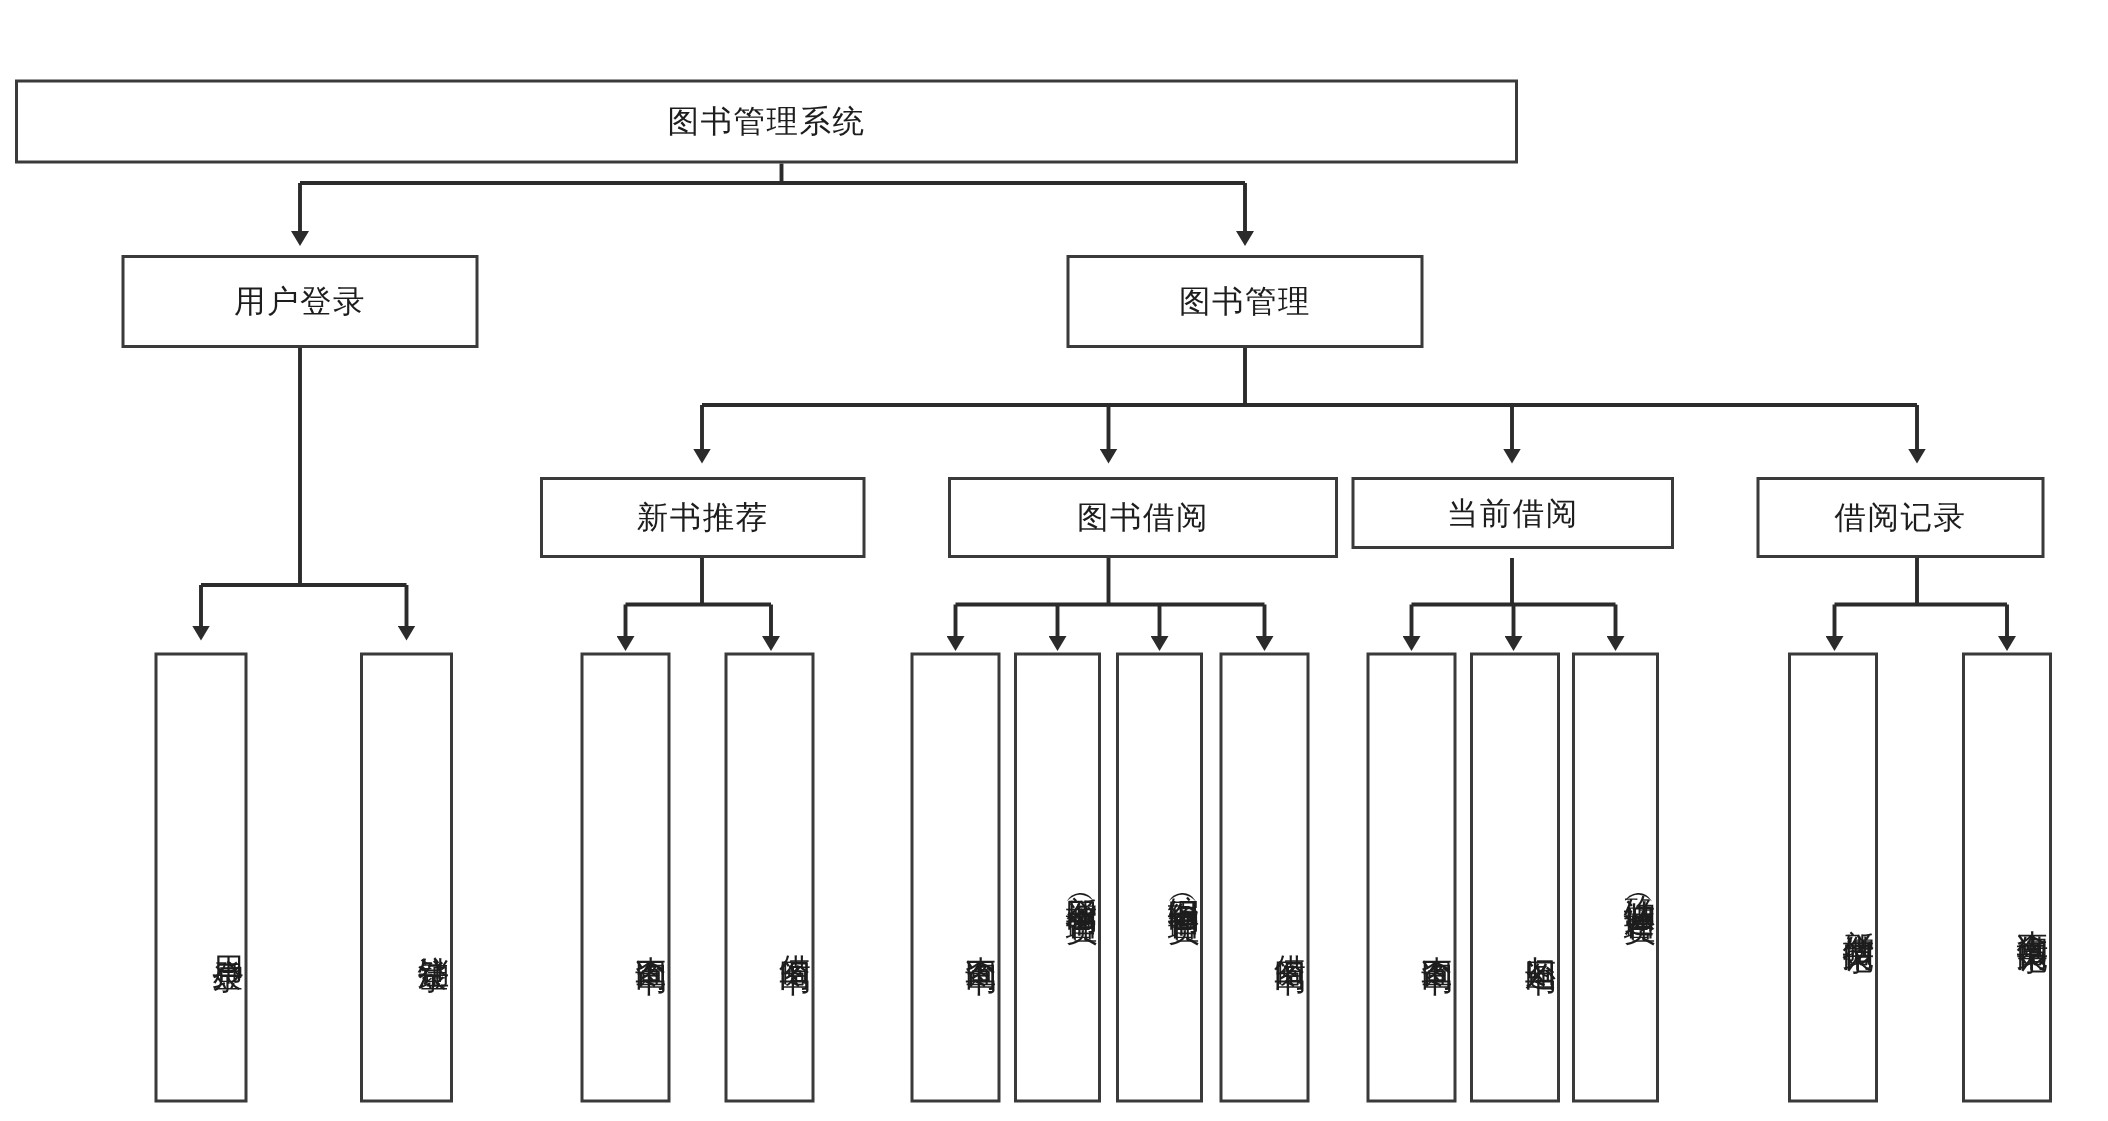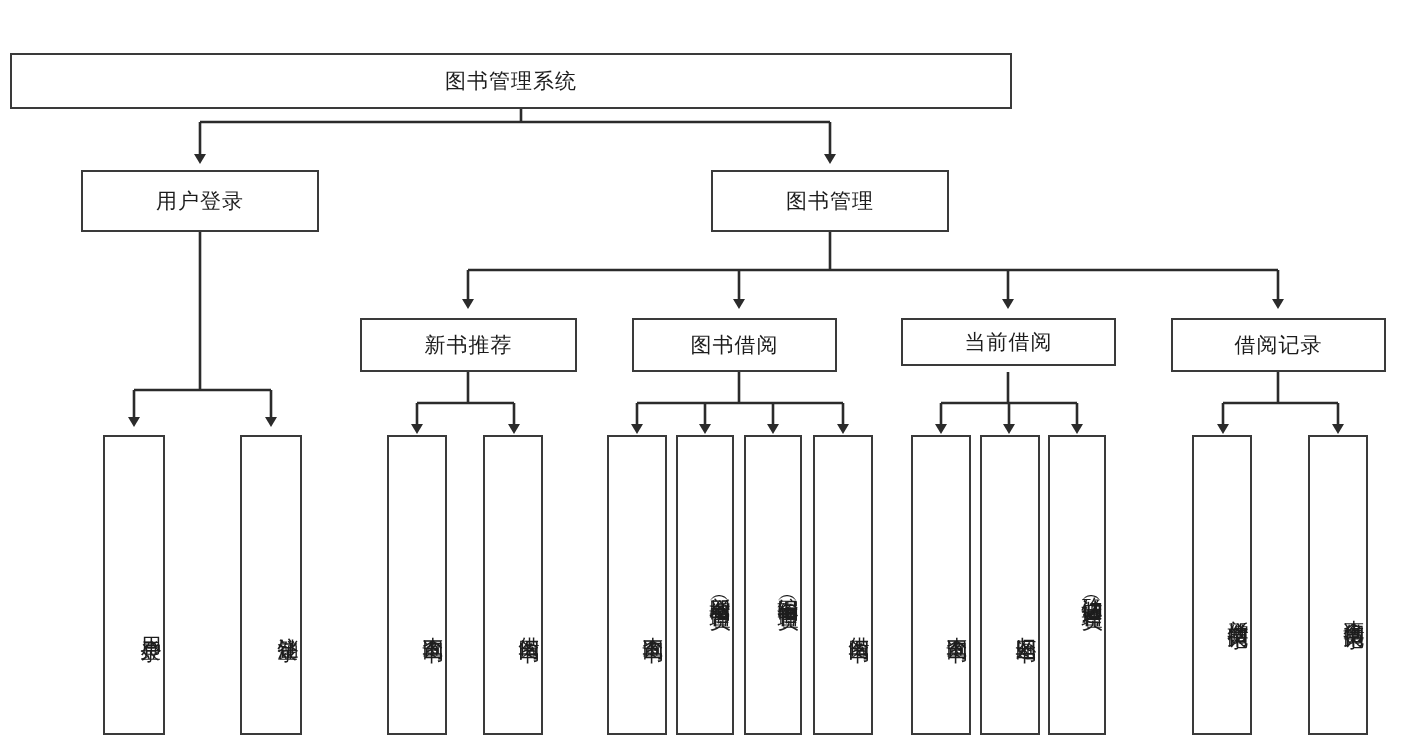--- a/index.html
+++ b/index.html
@@ -127,27 +127,27 @@
   <div class="node horiz" style="left:81px; top:170px; width:238px; height:62px;">
     <span class="node-label">用户登录</span>
   </div>
   <div class="node horiz" style="left:360px; top:318px; width:217px; height:54px;">
     <span class="node-label">新书推荐</span>
   </div>
 
   <div class="node horiz" style="left:711px; top:170px; width:238px; height:62px;">
     <span class="node-label">图书管理</span>
   </div>
-  <div class="node horiz" style="left:632px; top:318px; width:205px; height:54px;">
+  <div class="node horiz" style="left:632px; top:318px; width:260px; height:54px;">
     <span class="node-label">图书借阅</span>
   </div>
   <div class="node horiz" style="left:901px; top:318px; width:215px; height:48px;">
     <span class="node-label">当前借阅</span>
   </div>
-  <div class="node horiz" style="left:1171px; top:318px; width:215px; height:54px;">
+  <div class="node horiz" style="left:1171px; top:318px; width:192px; height:54px;">
     <span class="node-label">借阅记录</span>
   </div>
 
   <div class="node vert" style="left:103px; top:435px; width:62px; height:300px; padding-top:78px;">
     <span class="node-label">用户登录</span>
   </div>
   <div class="node vert" style="left:240px; top:435px; width:62px; height:300px; padding-top:78px;">
     <span class="node-label">注销登录</span>
   </div>
 

